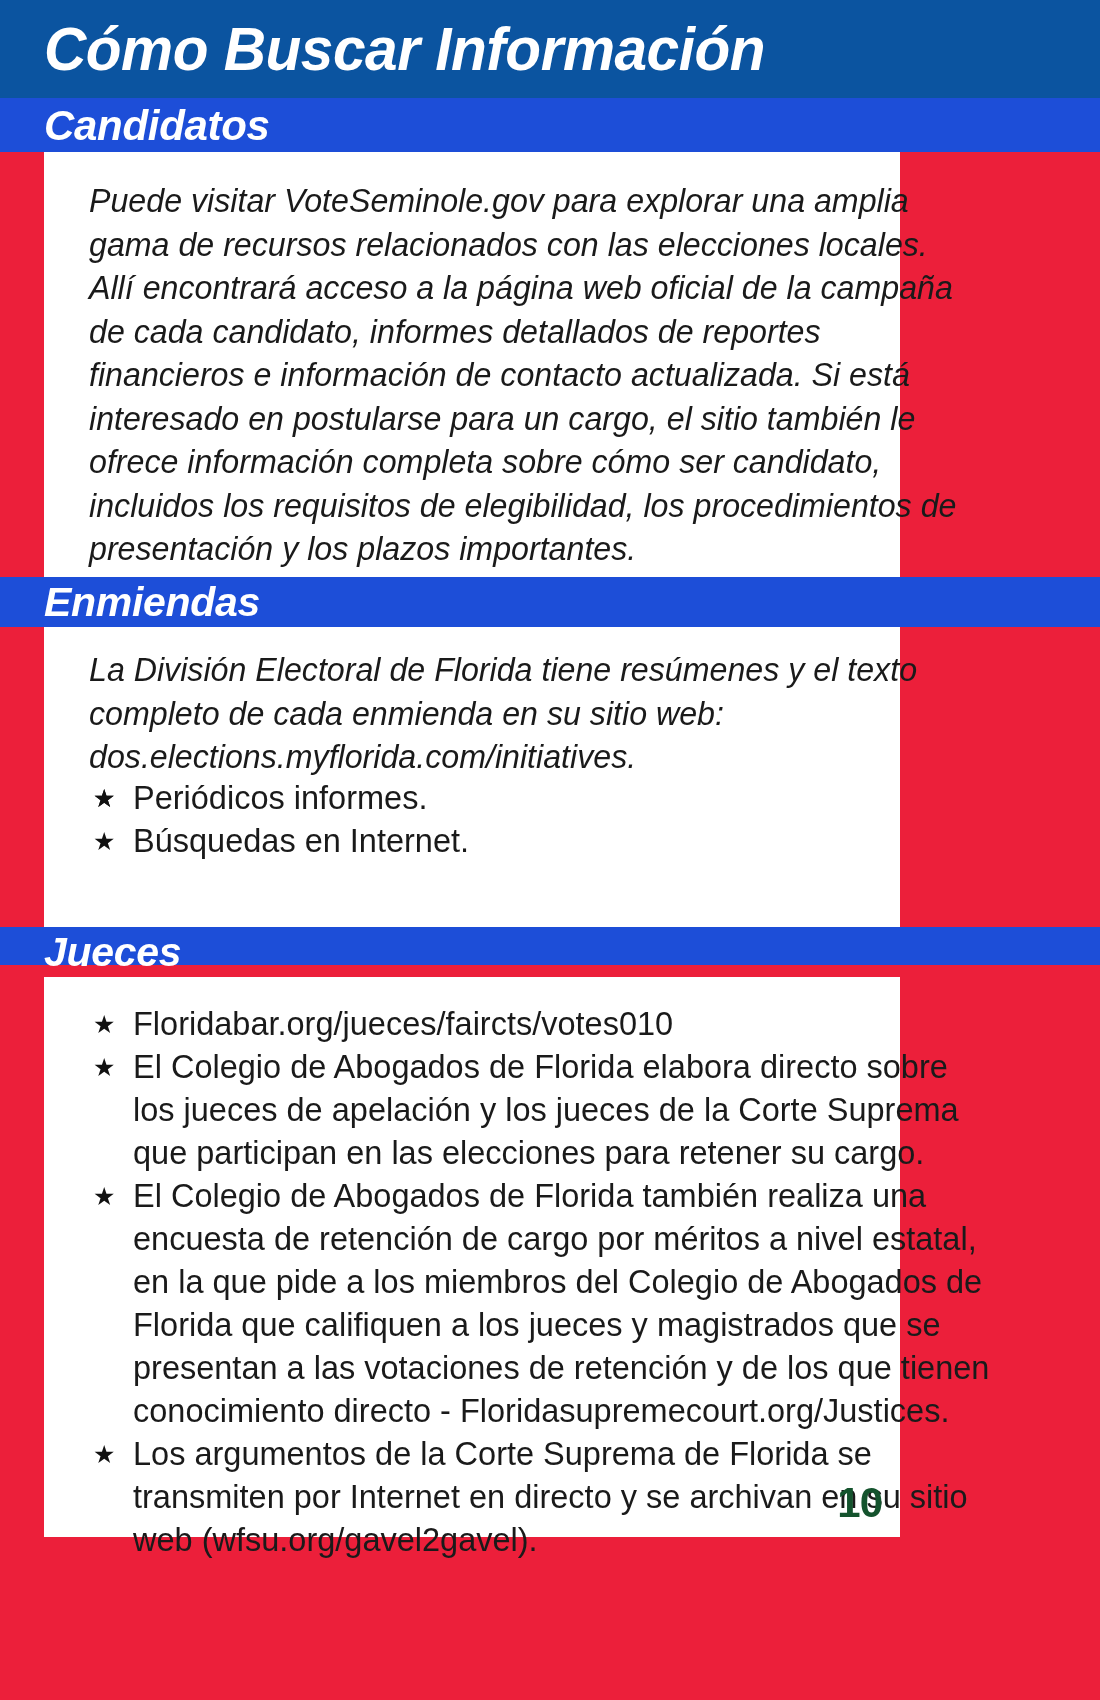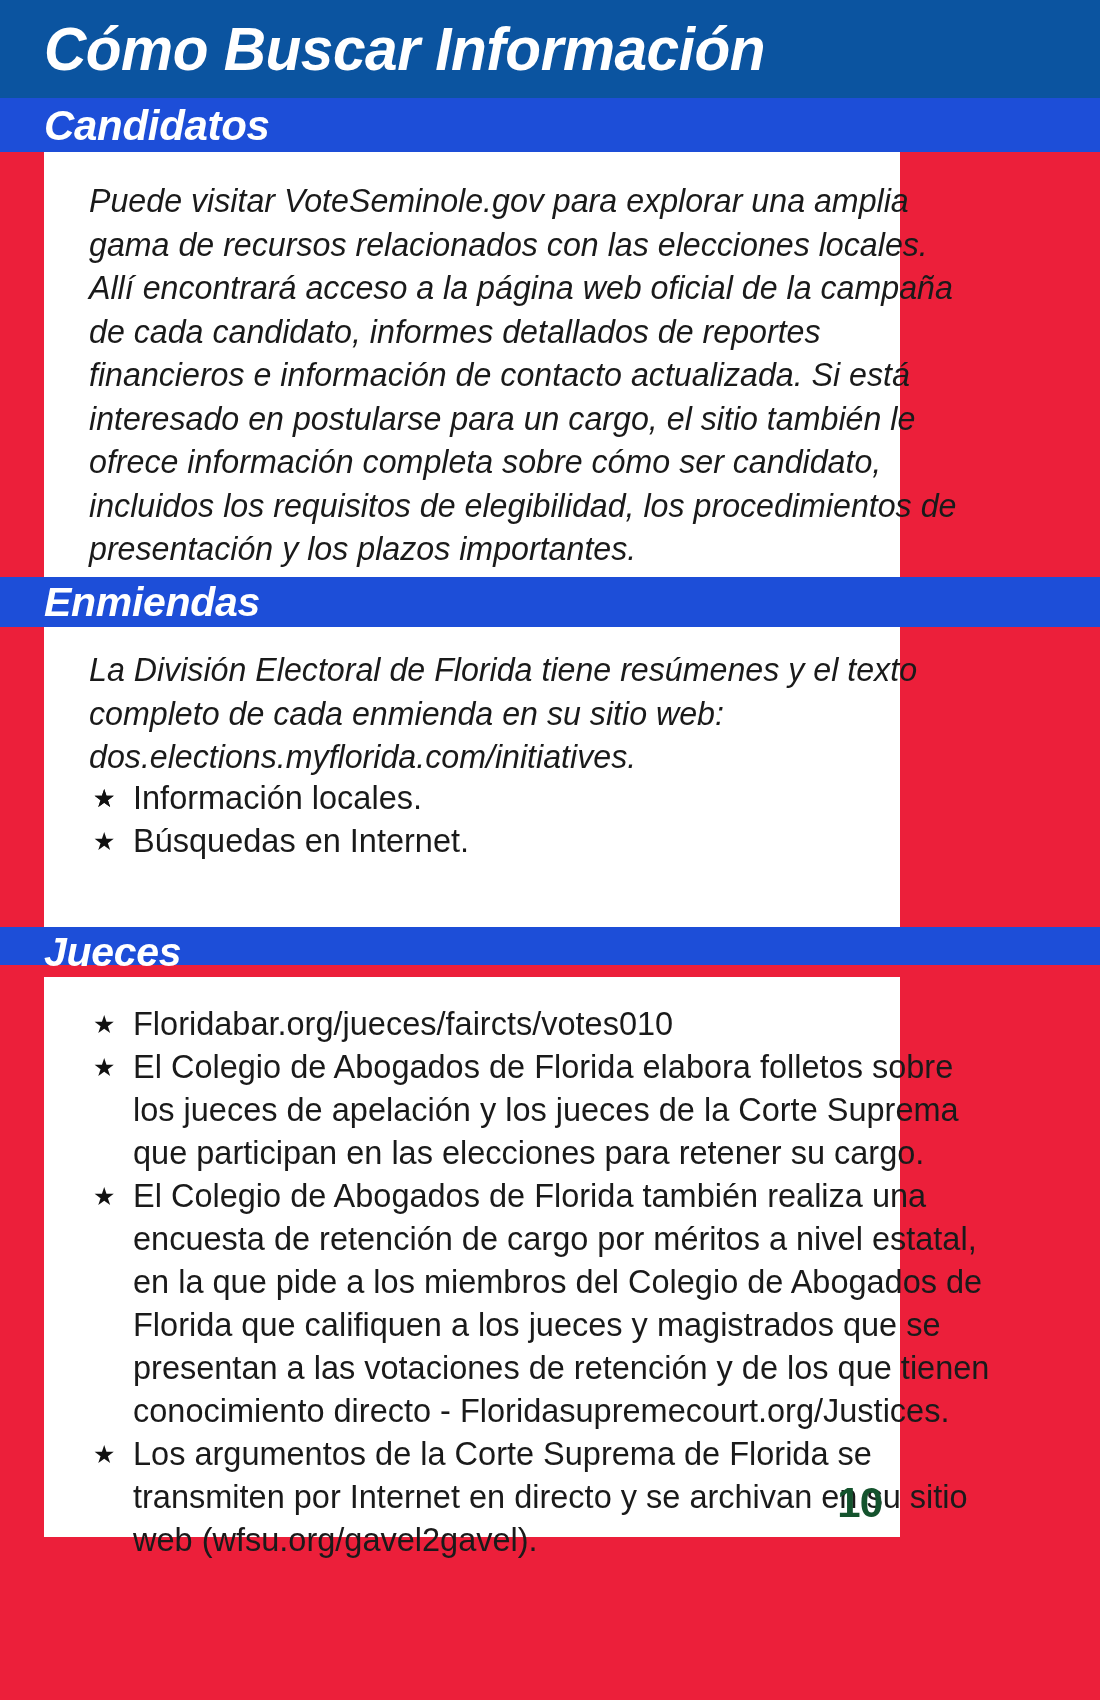--- a/index.html
+++ b/index.html
@@ -144,32 +144,32 @@
   </div>
 
   <div class="section-band" id="band-enmiendas">
     <div class="section-band-label" style="top:2px;font-size:41px;">Enmiendas</div>
   </div>
 
   <div class="panel" id="panel-enmiendas">
     <div class="body-para" style="top:22px;width:870px;">La División Electoral de Florida tiene resúmenes y el texto completo de cada enmienda en su sitio web: dos.elections.myflorida.com/initiatives.</div>
     <ul class="star-list" id="list-enmiendas" style="top:150px;">
         <li><span class="star">★</span></li>
-        <li><span class="star">★</span><span>Información locales.</span></li>
+        <li><span class="star">★</span><span>Periódicos informes.</span></li>
         <li><span class="star">★</span><span>Búsquedas en Internet.</span></li>
       </ul>
   </div>
 
   <div class="section-band" id="band-jueces">
     <div class="section-band-label" style="top:2px;font-size:41px;">Jueces</div>
   </div>
 
   <div class="panel" id="panel-jueces">
     <ul class="star-list" id="list-jueces" style="top:26px;">
         <li><span class="star">★</span><span>Floridabar.org/jueces/faircts/votes010</span></li>
-        <li><span class="star">★</span><span>El Colegio de Abogados de Florida elabora folletos sobre los jueces de apelación y los jueces de la Corte Suprema que participan en las elecciones para retener su cargo.</span></li>
+        <li><span class="star">★</span><span>El Colegio de Abogados de Florida elabora directo sobre los jueces de apelación y los jueces de la Corte Suprema que participan en las elecciones para retener su cargo.</span></li>
         <li><span class="star">★</span><span>El Colegio de Abogados de Florida también realiza una encuesta de retención de cargo por méritos a nivel estatal, en la que pide a los miembros del Colegio de Abogados de Florida que califiquen a los jueces y magistrados que se presentan a las votaciones de retención y de los que tienen conocimiento directo - Floridasupremecourt.org/Justices.</span></li>
         <li><span class="star">★</span><span>Los argumentos de la Corte Suprema de Florida se transmiten por Internet en directo y se archivan en su sitio web (wfsu.org/gavel2gavel).</span></li>
       </ul>
     <div class="page-number" style="bottom:10px;">10</div>
   </div>
 
 </div>
 
 </body></html>

